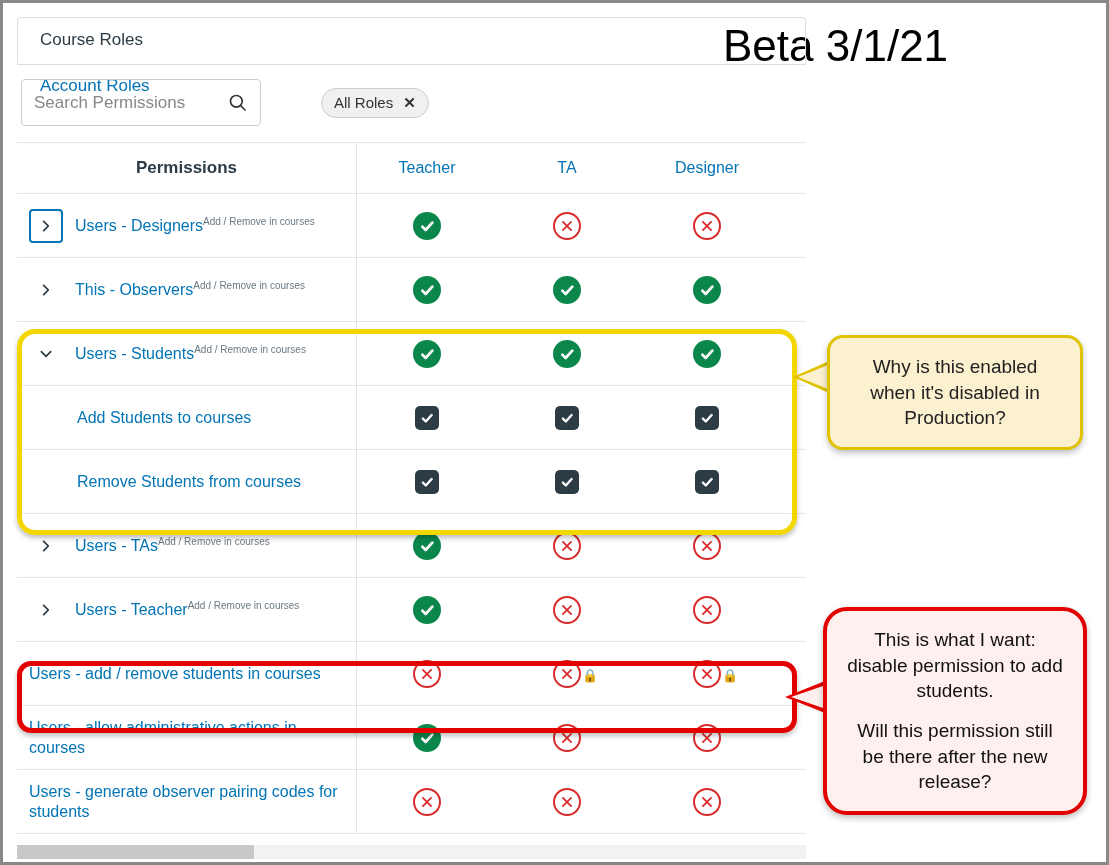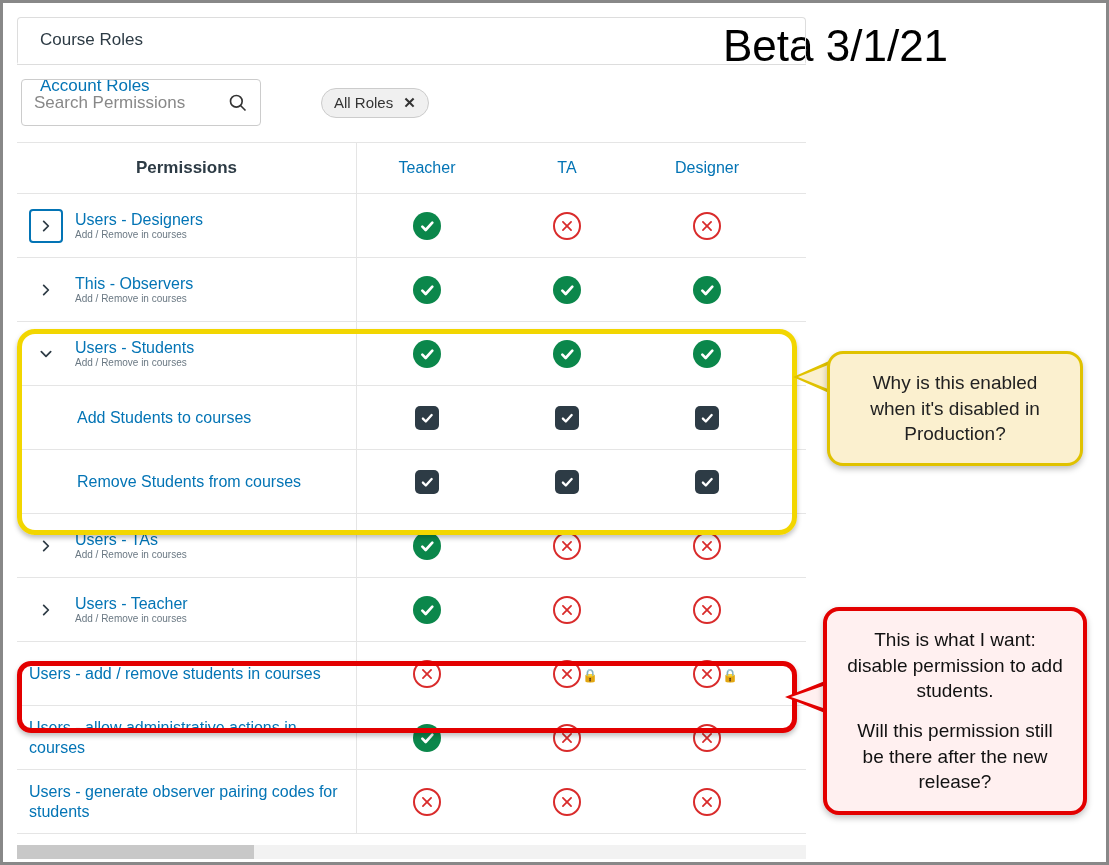--- a/index.html
+++ b/index.html
@@ -120,21 +120,21 @@
     display: flex;
     align-items: center;
     gap: 12px;
     padding: 0 12px;
     border-right: 1px solid #e5e5e5;
     height: 100%;
   }
   .row .label-cell.sub {
     padding-left: 60px;
   }
-  .label-text { display: flex; flex-direction: column; line-height: 1.2; }
+  .label-text { display: flex; line-height: 1.2; }
   .label-title { color: #0374B5; font-size: 16px; }
   .label-sub { color: #6a7883; font-size: 10px; }
   .expander {
     width: 34px; height: 34px;
     border: 1px solid transparent;
     border-radius: 4px;
     display: flex; align-items: center; justify-content: center;
     background: #fff;
     color: #2d3b45;
   }
@@ -612,26 +612,26 @@
         </div>
       </div>
 
   </div>
 
   <div class="highlight-yellow" style="left:14px; top:326px; width:780px; height:206px;"></div>
 
   <div class="highlight-red" style="left:14px; top:658px; width:780px; height:72px;"></div>
 
   <div class="tail-y" style="left:790px; top:358px;"></div>
-  <div class="callout callout-yellow" style="left:824px; top:348px; width:256px;">
+  <div class="callout callout-yellow" style="left:824px; top:332px; width:256px;">
     <div>Why is this enabled when it's disabled in Production?</div>
   </div>
 
   <div class="tail-r" style="left:782px; top:678px;"></div>
-  <div class="callout callout-red" style="left:820px; top:604px; width:264px;">
+  <div class="callout callout-red" style="left:820px; top:604px; width:264px;border-radius:24px;">
     <div>This is what I want: disable permission to add students.</div>
     <div class="gap"></div>
     <div>Will this permission still be there after the new release?</div>
   </div>
 
   <div class="hscroll">
       <div class="thumb"></div>
     </div>
 </div>
 

